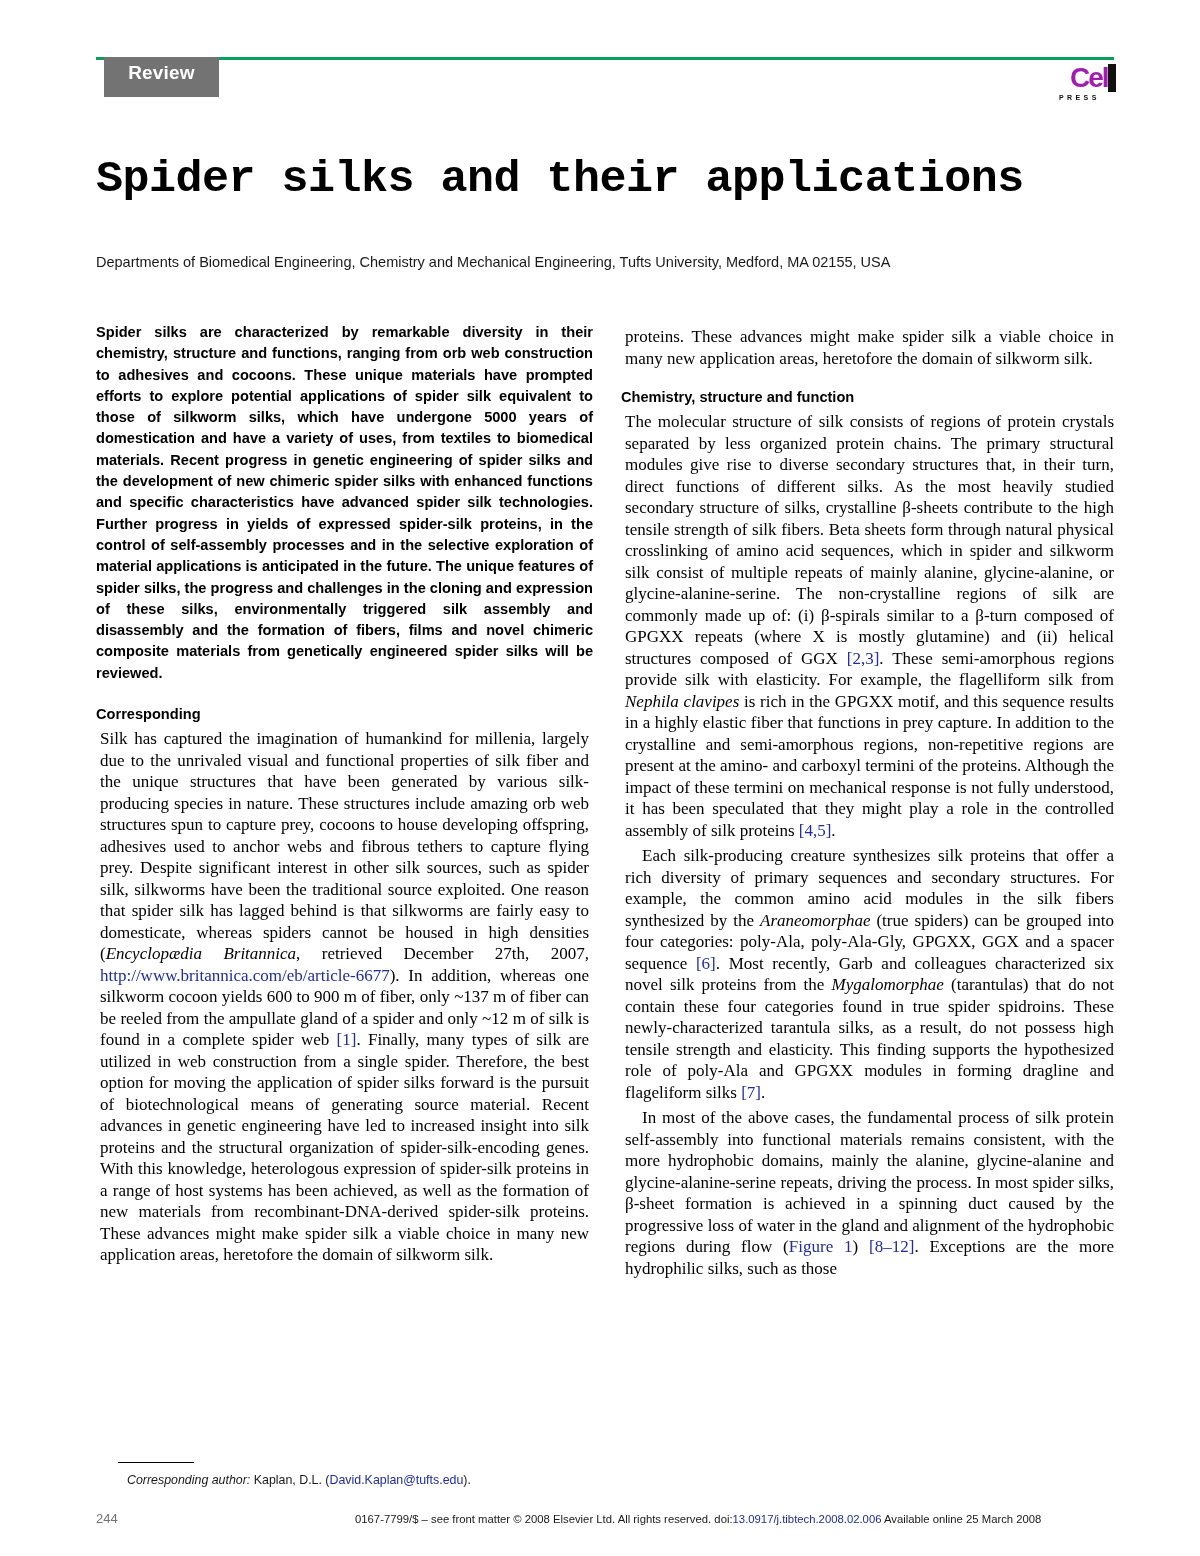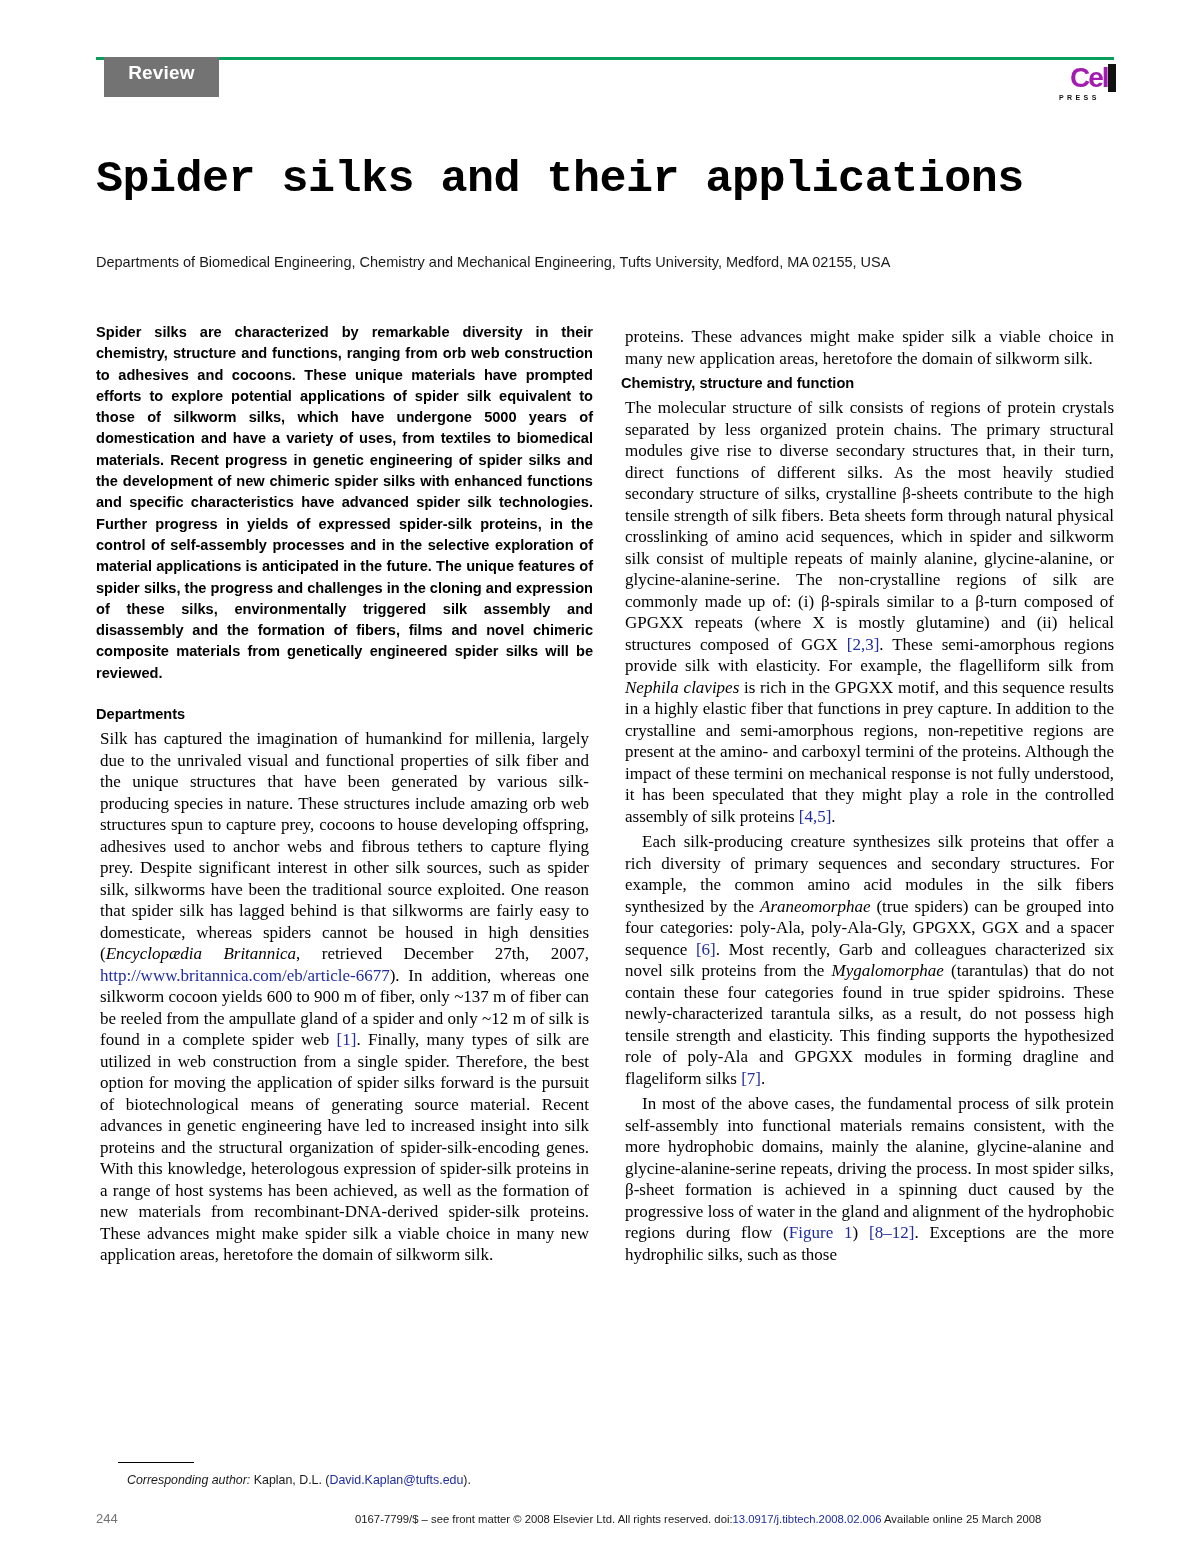--- a/index.html
+++ b/index.html
@@ -163,31 +163,31 @@
     <span class="press-word">PRESS</span>
   </div>
 
   <h1 class="art-title">Spider silks and their applications</h1>
   <div class="affil">Departments of Biomedical Engineering, Chemistry and Mechanical Engineering, Tufts University, Medford, MA 02155, USA</div>
 
   <div class="col col-left">
 
     <div class="abstract">Spider silks are characterized by remarkable diversity in their chemistry, structure and functions, ranging from orb web construction to adhesives and cocoons. These unique materials have prompted efforts to explore potential applications of spider silk equivalent to those of silkworm silks, which have undergone 5000 years of domestication and have a variety of uses, from textiles to biomedical materials. Recent progress in genetic engineering of spider silks and the development of new chimeric spider silks with enhanced functions and specific characteristics have advanced spider silk technologies. Further progress in yields of expressed spider-silk proteins, in the control of self-assembly processes and in the selective exploration of material applications is anticipated in the future. The unique features of spider silks, the progress and challenges in the cloning and expression of these silks, environmentally triggered silk assembly and disassembly and the formation of fibers, films and novel chimeric composite materials from genetically engineered spider silks will be reviewed.</div>
 
-    <div class="sec-head">Departments</div>
+    <div class="sec-head">Corresponding</div>
 
     <p class="body-text"><span>Silk has captured the imagination of humankind for millenia, largely due to the unrivaled visual and functional properties of silk fiber and the unique structures that have been generated by various silk-producing species in nature. These structures include amazing orb web structures spun to capture prey, cocoons to house developing offspring, adhesives used to anchor webs and fibrous tethers to capture flying prey. Despite significant interest in other silk sources, such as spider silk, silkworms have been the traditional source exploited. One reason that spider silk has lagged behind is that silkworms are fairly easy to domesticate, whereas spiders cannot be housed in high densities (</span><span class="it">Encyclopædia Britannica</span><span>, retrieved December 27th, 2007, </span><span class="lnk">http://www.britannica.com/eb/article-6677</span><span>). In addition, whereas one silkworm cocoon yields 600 to 900 m of fiber, only ~137 m of fiber can be reeled from the ampullate gland of a spider and only ~12 m of silk is found in a complete spider web </span><span class="ref">[1]</span><span>. Finally, many types of silk are utilized in web construction from a single spider. Therefore, the best option for moving the application of spider silks forward is the pursuit of biotechnological means of generating source material. Recent advances in genetic engineering have led to increased insight into silk proteins and the structural organization of spider-silk-encoding genes. With this knowledge, heterologous expression of spider-silk proteins in a range of host systems has been achieved, as well as the formation of new materials from recombinant-DNA-derived spider-silk proteins. These advances might make spider silk a viable choice in many new application areas, heretofore the domain of silkworm silk.</span></p>
 
   </div>
 
   <div class="col col-right">
 
     <p class="body-text"><span>proteins. These advances might make spider silk a viable choice in many new application areas, heretofore the domain of silkworm silk.</span></p>
 
-    <div class="sec-head" style="margin-top:4px;">Chemistry, structure and function</div>
+    <div class="sec-head" style="margin-top:18px;">Chemistry, structure and function</div>
 
     <p class="body-text"><span>The molecular structure of silk consists of regions of protein crystals separated by less organized protein chains. The primary structural modules give rise to diverse secondary structures that, in their turn, direct functions of different silks. As the most heavily studied secondary structure of silks, crystalline β-sheets contribute to the high tensile strength of silk fibers. Beta sheets form through natural physical crosslinking of amino acid sequences, which in spider and silkworm silk consist of multiple repeats of mainly alanine, glycine-alanine, or glycine-alanine-serine. The non-crystalline regions of silk are commonly made up of: (i) β-spirals similar to a β-turn composed of GPGXX repeats (where X is mostly glutamine) and (ii) helical structures composed of GGX </span><span class="ref">[2,3]</span><span>. These semi-amorphous regions provide silk with elasticity. For example, the flagelliform silk from </span><span class="it">Nephila clavipes</span><span> is rich in the GPGXX motif, and this sequence results in a highly elastic fiber that functions in prey capture. In addition to the crystalline and semi-amorphous regions, non-repetitive regions are present at the amino- and carboxyl termini of the proteins. Although the impact of these termini on mechanical response is not fully understood, it has been speculated that they might play a role in the controlled assembly of silk proteins </span><span class="ref">[4,5]</span><span>.</span></p>
 
     <p class="body-text indent"><span>Each silk-producing creature synthesizes silk proteins that offer a rich diversity of primary sequences and secondary structures. For example, the common amino acid modules in the silk fibers synthesized by the </span><span class="it">Araneomorphae</span><span> (true spiders) can be grouped into four categories: poly-Ala, poly-Ala-Gly, GPGXX, GGX and a spacer sequence </span><span class="ref">[6]</span><span>. Most recently, Garb and colleagues characterized six novel silk proteins from the </span><span class="it">Mygalomorphae</span><span> (tarantulas) that do not contain these four categories found in true spider spidroins. These newly-characterized tarantula silks, as a result, do not possess high tensile strength and elasticity. This finding supports the hypothesized role of poly-Ala and GPGXX modules in forming dragline and flageliform silks </span><span class="ref">[7]</span><span>.</span></p>
 
     <p class="body-text indent"><span>In most of the above cases, the fundamental process of silk protein self-assembly into functional materials remains consistent, with the more hydrophobic domains, mainly the alanine, glycine-alanine and glycine-alanine-serine repeats, driving the process. In most spider silks, β-sheet formation is achieved in a spinning duct caused by the progressive loss of water in the gland and alignment of the hydrophobic regions during flow (</span><span class="ref">Figure 1</span><span>) </span><span class="ref">[8–12]</span><span>. Exceptions are the more hydrophilic silks, such as those</span></p>
 
   </div>
 
   <div class="foot-rule"></div>

